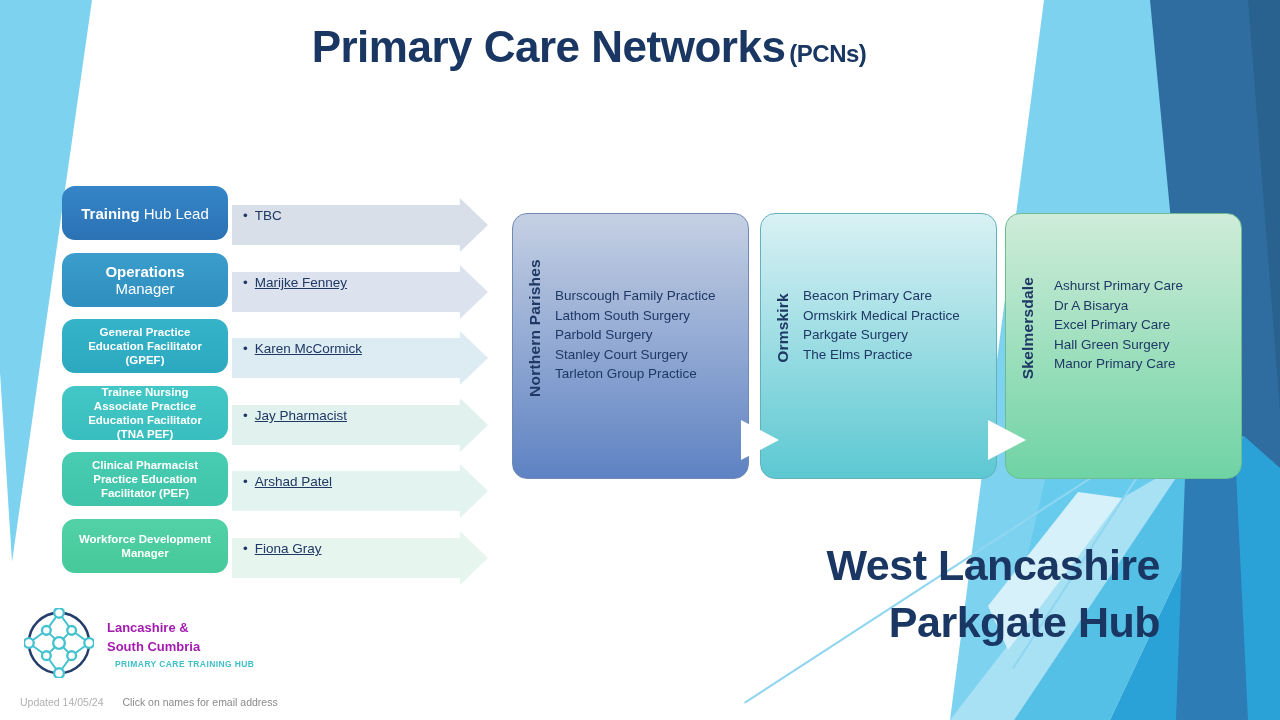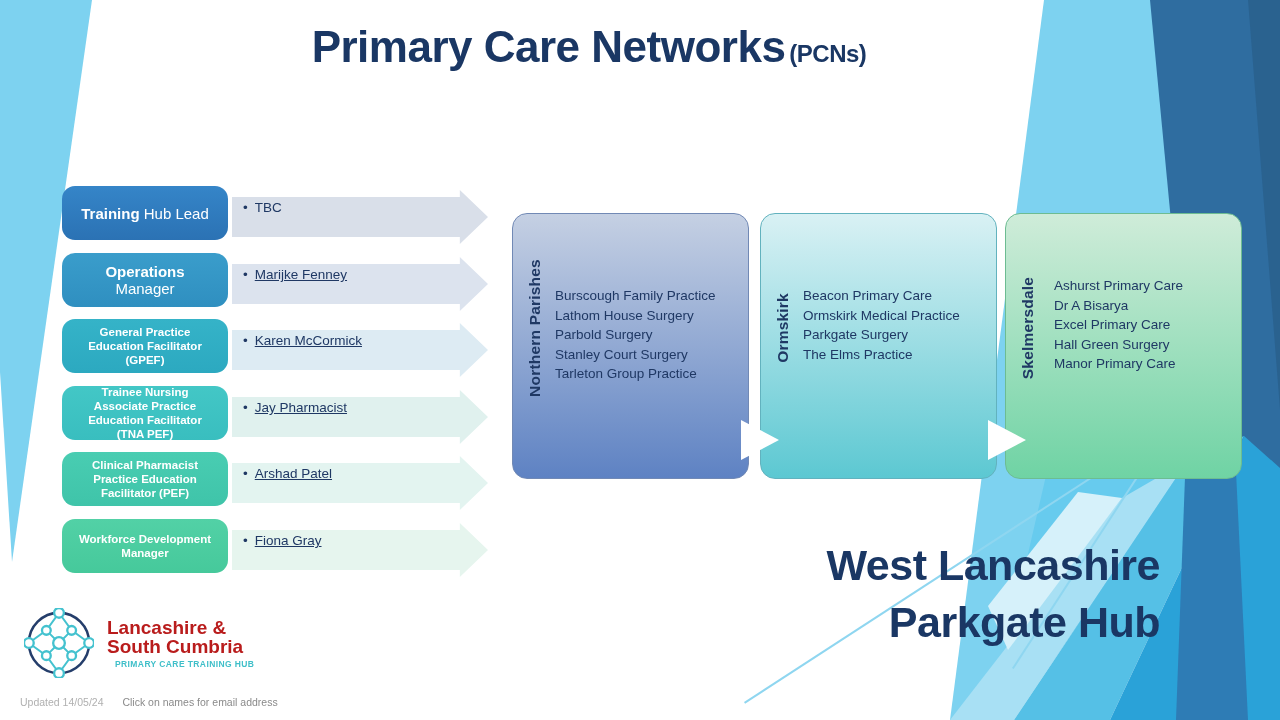--- a/index.html
+++ b/index.html
@@ -28,21 +28,21 @@
   .t-suffix{font-size:24px;}
   
   .role-row{position:absolute;z-index:2;left:62px;width:430px;height:54px;}
   .role-box{position:absolute;left:0;top:0;width:166px;height:54px;border-radius:13px;
             background:linear-gradient(180deg,var(--b1),var(--b2));
             color:#fff;display:flex;align-items:center;justify-content:center;
             text-align:center;padding:4px 12px;box-sizing:border-box;}
   .role-label{font-size:11.5px;font-weight:bold;line-height:14px;}
   .role-label.big{font-size:15px;font-weight:normal;line-height:17px;}
   .role-label.big strong{font-weight:bold;}
-  .role-arrow{position:absolute;left:170px;top:4px;width:256px;height:54px;background:var(--ac);
+  .role-arrow{position:absolute;left:170px;top:12px;width:256px;height:54px;background:var(--ac);
               clip-path:polygon(0% 13%,89% 13%,89% 0%,100% 50%,89% 100%,89% 87%,0% 87%);}
   .entry{position:absolute;left:11px;top:10px;font-size:13.5px;color:#1F3864;white-space:nowrap;}
   .bullet{margin-right:7px;}
   .person.link{text-decoration:underline;cursor:pointer;}
   
   .pcn{position:absolute;z-index:2;top:213px;width:237px;height:266px;border-radius:15px;
        background:linear-gradient(180deg,var(--g1),var(--g2));
        border:1px solid var(--bd);box-sizing:border-box;}
   .p1{left:512px;} .p2{left:760px;} .p3{left:1005px;}
   .vlabel{position:absolute;left:13px;top:43%;transform:translateY(-50%) rotate(180deg);
@@ -53,21 +53,21 @@
   .p3 .plist{top:62px;left:48px;}
   .chev{position:absolute;z-index:3;top:420px;width:38px;height:40px;background:#ffffff;
         clip-path:polygon(0 0,100% 50%,0 100%);}
   .chev1{left:741px;} .chev2{left:988px;}
   
   .subtitle{position:absolute;z-index:2;top:537px;left:700px;width:460px;text-align:right;
             font-size:43px;line-height:57px;font-weight:bold;color:#1A3764;letter-spacing:-0.5px;}
   
   .logo{position:absolute;z-index:2;left:24px;top:608px;display:flex;align-items:center;gap:13px;}
   .logo-text{display:flex;flex-direction:column;}
-  .logo-name{font-size:19px;font-weight:bold;color:#b91c1c;line-height:19px;}
+  .logo-name{font-size:13px;font-weight:bold;color:#a21caf;line-height:19px;}
   .logo-tag{font-size:8.5px;font-weight:bold;color:#3FBFC9;letter-spacing:.4px;margin-top:3px;margin-left:8px;}
   
   .footer{position:absolute;z-index:2;left:20px;top:696px;font-size:10.5px;}
   .updated{color:#B0B0B0;text-align:center;}
   .note{color:#8A8A8A;margin-left:16px;}
 </style>
 </head>
 <body>
 
 <div class="slide">
@@ -143,21 +143,21 @@
     </div>
     <div class="role-arrow" style="--ac: #E6F5EE;">
       <div class="entry"><span class="bullet">•</span><span class="person link">Fiona Gray</span></div>
     </div>
   </div>
 
   <div class="pcn p1" style="--g1: #C5D0E3; --g2: #5E82C3; --bd: #7189B5;">
     <div class="vlabel">Northern Parishes</div>
     <ul class="plist">
       <li>Burscough Family Practice</li>
-      <li>Lathom House Surgery</li>
+      <li>Lathom South Surgery</li>
       <li>Parbold Surgery</li>
       <li>Stanley Court Surgery</li>
       <li>Tarleton Group Practice</li>
     </ul>
   </div>
 
   <div class="pcn p2" style="--g1: #D9F1F4; --g2: #5CC8D2; --bd: #62B2BE;">
     <div class="vlabel">Ormskirk</div>
     <ul class="plist">
       <li>Beacon Primary Care</li>

